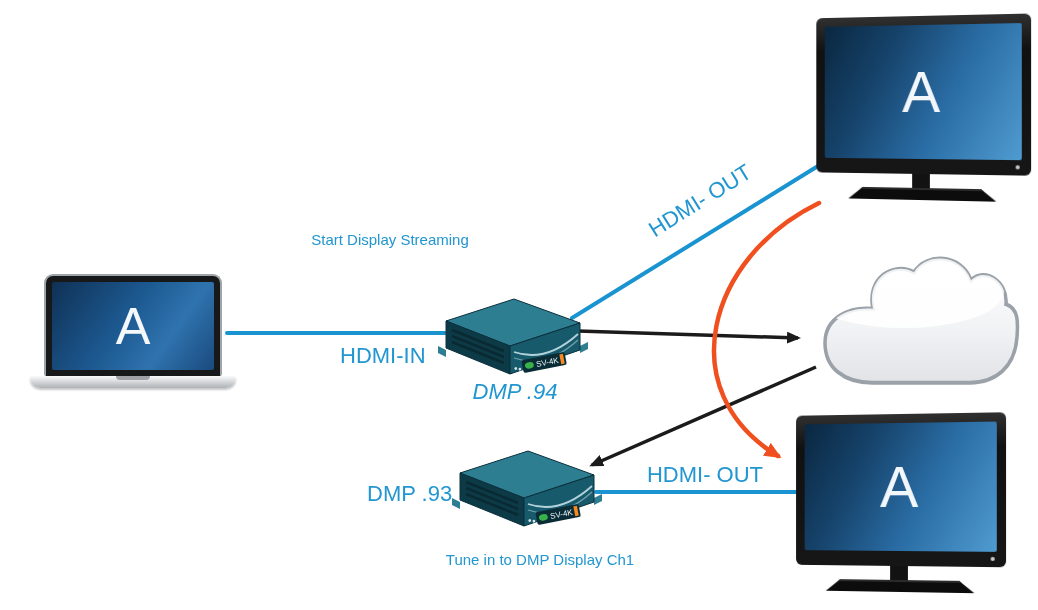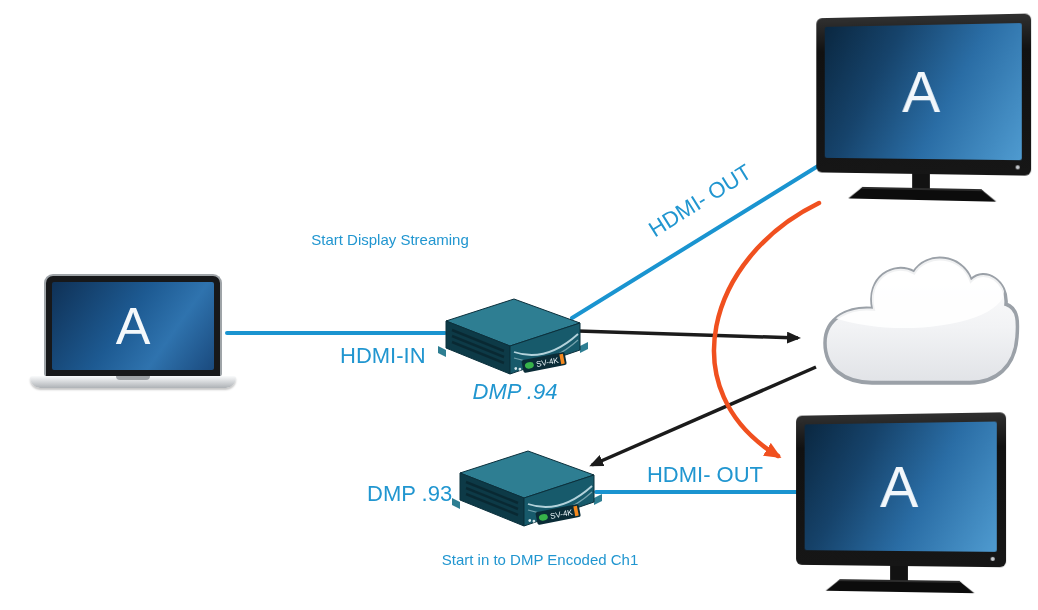--- a/index.html
+++ b/index.html
@@ -149,21 +149,21 @@
       <rect x="84" y="62" width="44" height="13" rx="2" fill="#0a2c37"></rect>
       <ellipse cx="91" cy="68.5" rx="4.5" ry="3.2" fill="#37b24a"></ellipse>
       <text x="98" y="71.5" font-size="8" fill="#e8f4f8" font-family="Liberation Sans, sans-serif">SV-4K</text>
       <rect x="122.5" y="63.5" width="3.6" height="10" fill="#f6891f"></rect>
     </g>
   </svg>
   <div class="lbl" style="left:348px;top:481px;margin-left:19px;">DMP .93</div>
 
   <div class="lbl center" style="left:620px;top:462px;width:170px;">HDMI- OUT</div>
 
-  <div class="instruction" style="left:340px;top:551px;width:400px;">Start in to DMP Encoded Ch1</div>
+  <div class="instruction" style="left:340px;top:551px;width:400px;">Tune in to DMP Display Ch1</div>
 
   <div class="tv" style="left:793px;top:414px;">
     <div class="tv-inner" style="transform:perspective(750px) rotateY(-8deg);">
       <div class="tv-bezel" style="width:212px;height:152px;">
         <div class="tv-screen">
           <span class="letter">A</span>
         </div>
         <div class="tv-led"></div>
       </div>
       <div class="tv-neck"></div>

